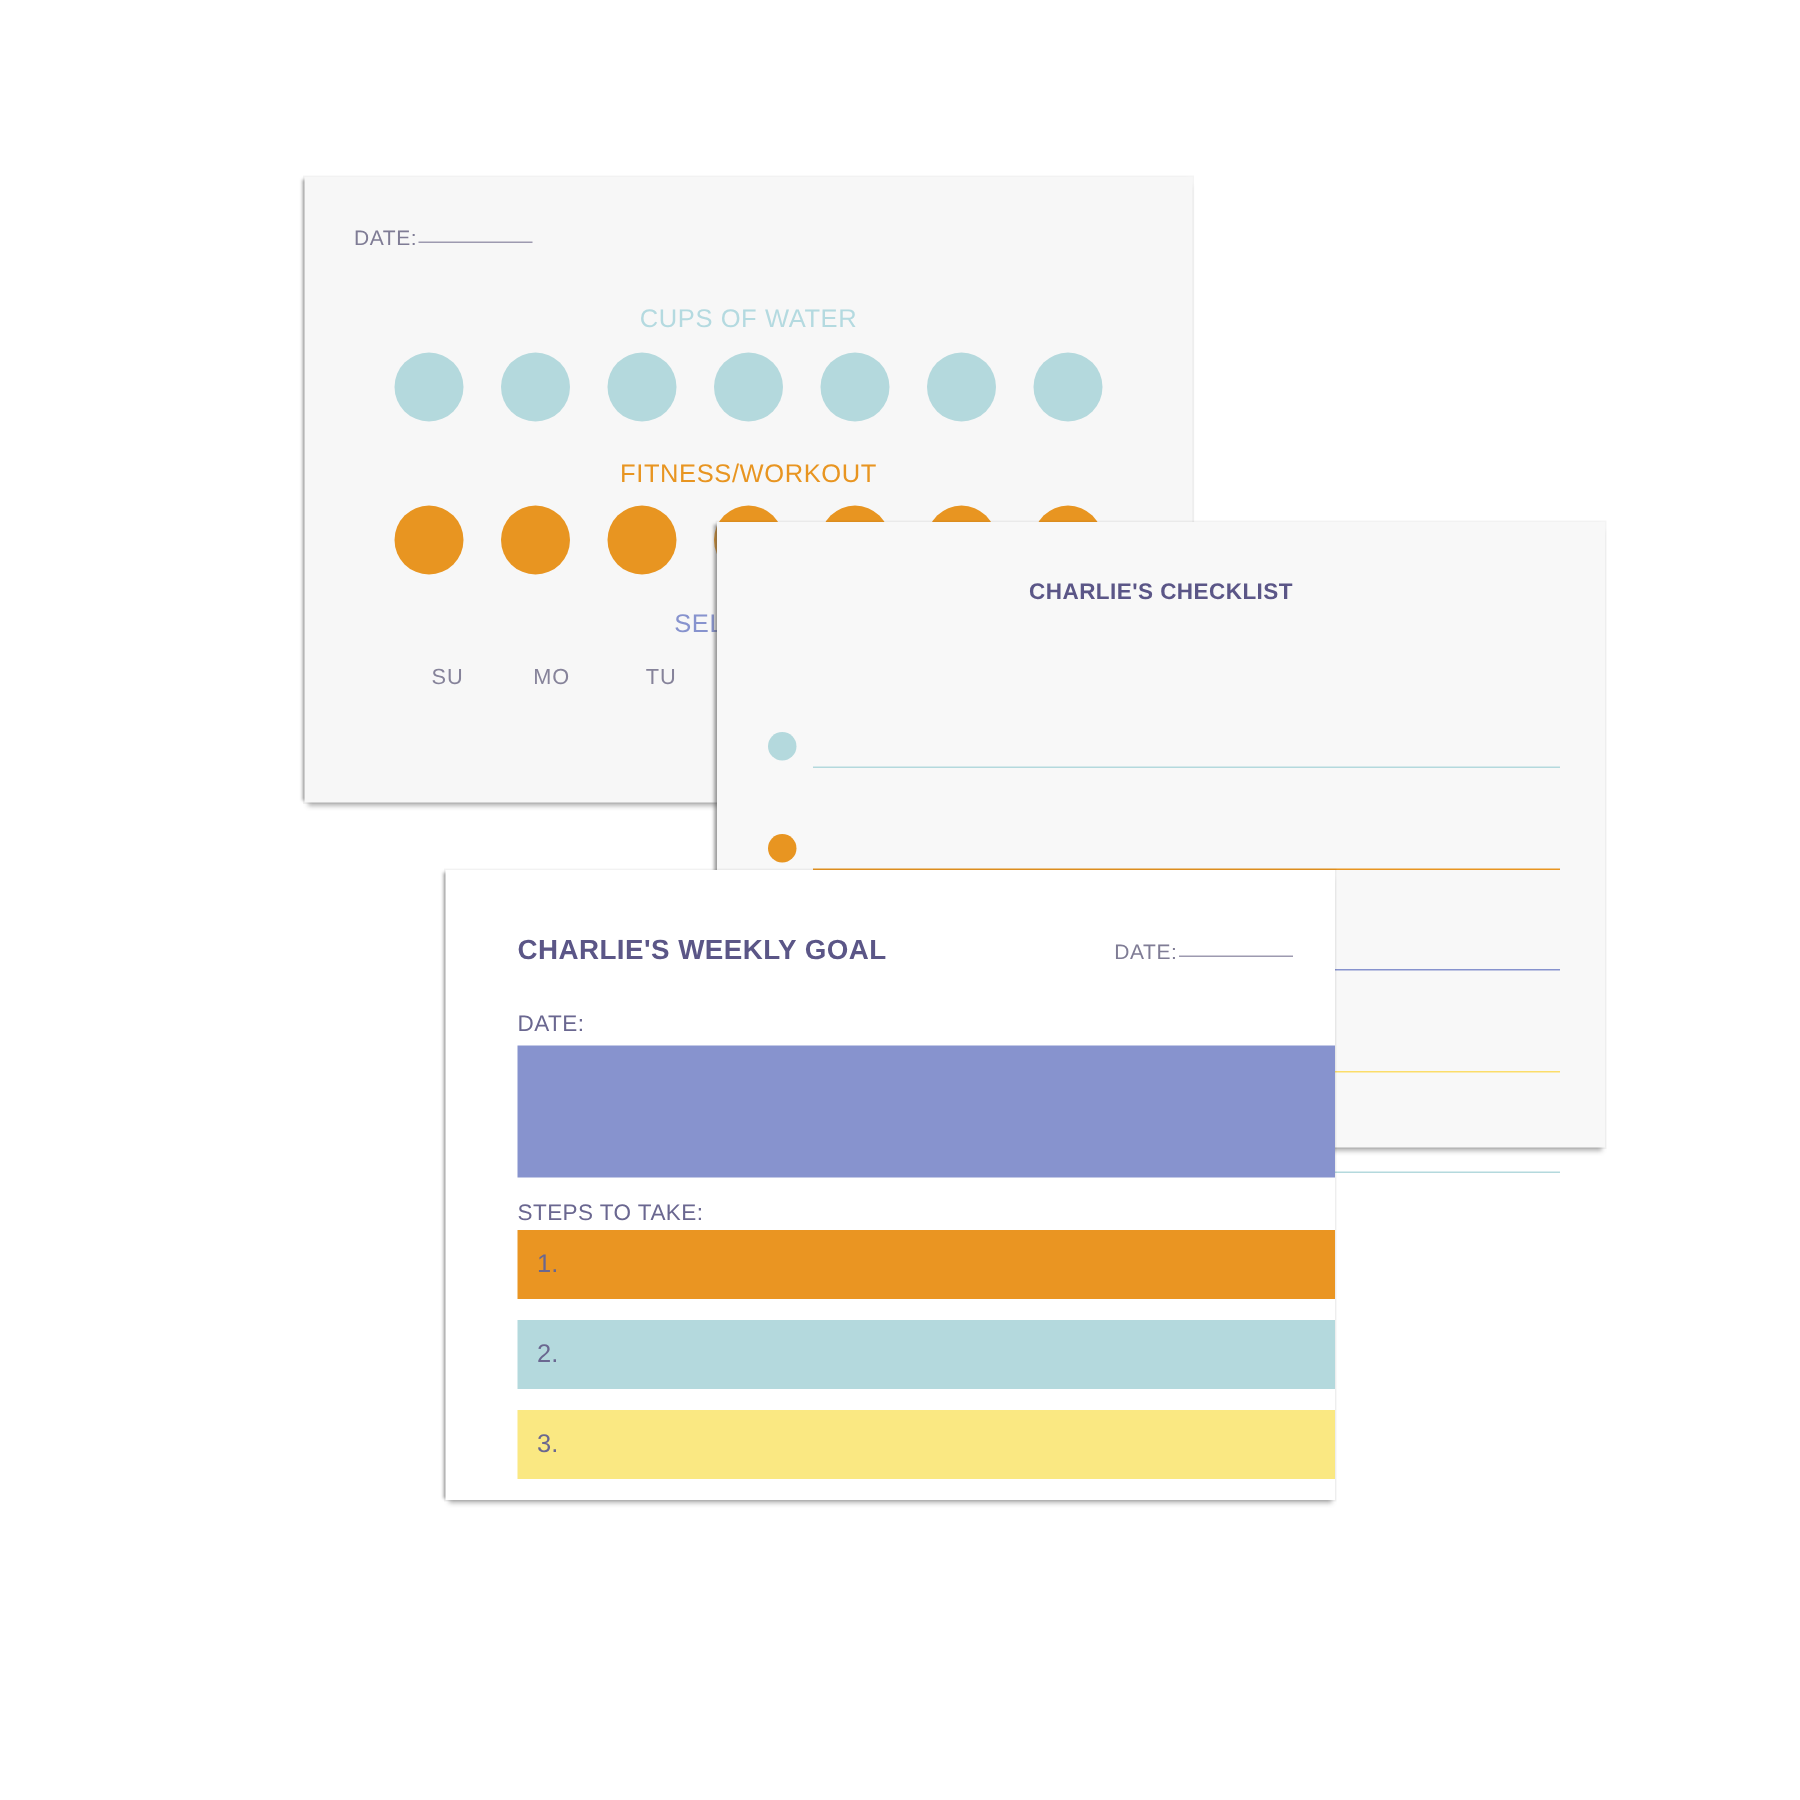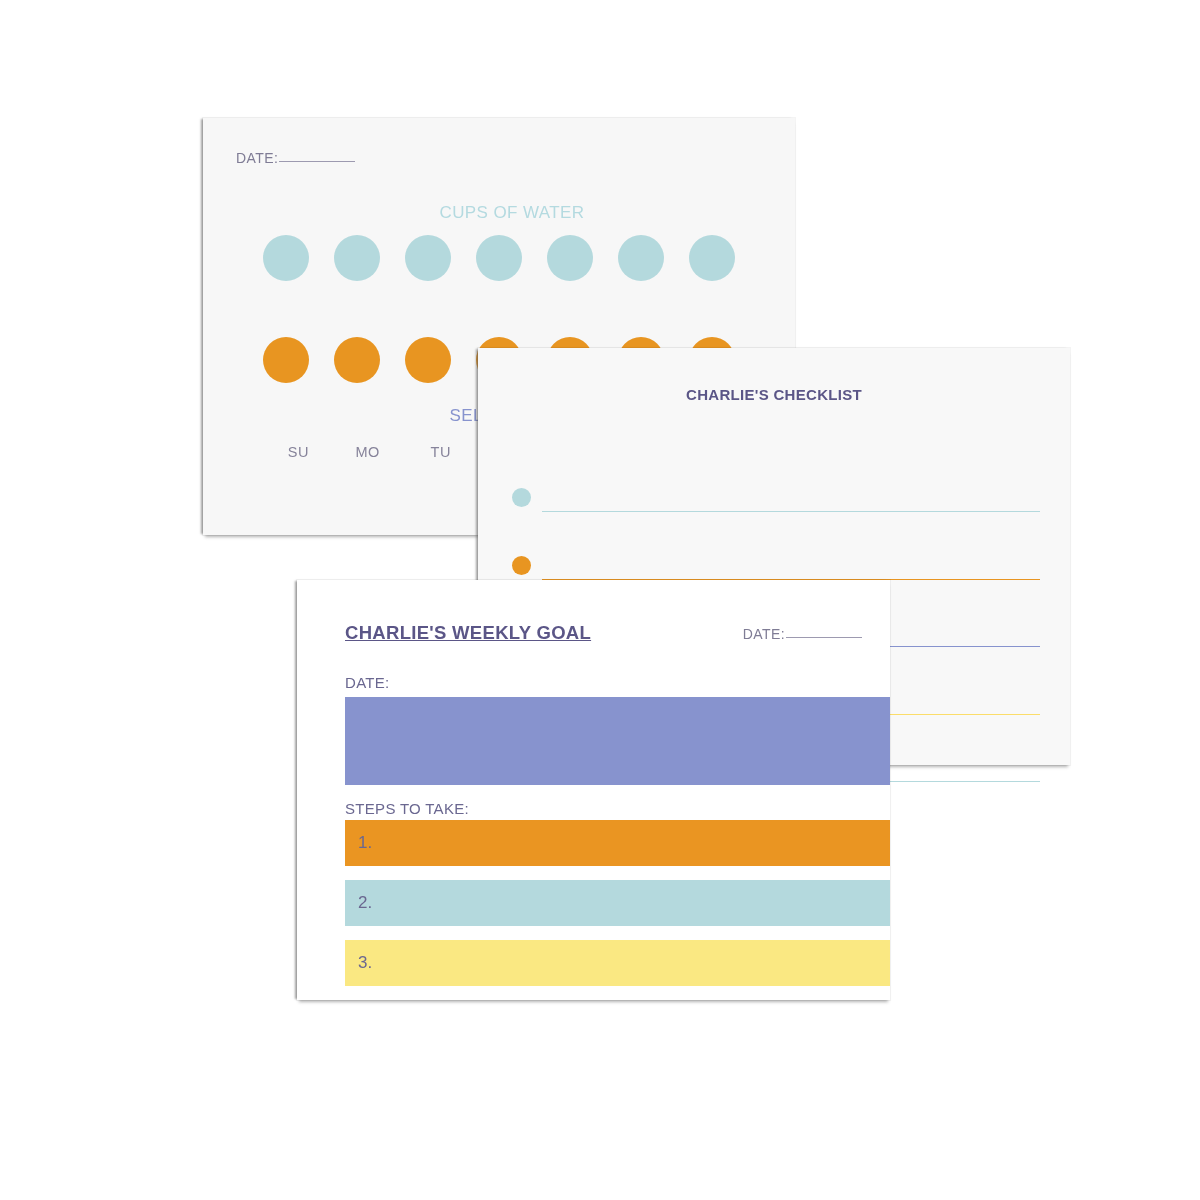--- a/index.html
+++ b/index.html
@@ -176,21 +176,21 @@
   }
   #card-goal .hdr {
     position: absolute;
     left: 48px;
     top: 42px;
     right: 28px;
     display: flex;
     align-items: baseline;
     justify-content: space-between;
   }
-  #card-goal .card-title { font-size: 18.5px; text-decoration: underline; }
+  #card-goal .card-title { font-size: 18.5px; }
 
   .field-label {
     position: absolute;
     left: 48px;
     color: #6a6790;
     font-size: 15px;
     letter-spacing: 0.3px;
   }
   .goal-box {
     position: absolute;
@@ -223,31 +223,32 @@
 
   <div class="card" id="card-wellness">
 
     <div class="hdr">
       <div class="date-block">
         <span class="date-label">DATE:</span>
         <span class="date-rule"></span>
       </div>
     </div>
 
-    <div class="section-title st-water" style="top:85px;padding-left:13px;">CUPS OF WATER</div>
+    <div class="section-title st-water" style="top:85px;">CUPS OF WATER</div>
     <div class="dot-row" style="top:117px;">
       <span class="dot dot-water"></span>
       <span class="dot dot-water"></span>
       <span class="dot dot-water"></span>
       <span class="dot dot-water"></span>
       <span class="dot dot-water"></span>
       <span class="dot dot-water"></span>
       <span class="dot dot-water"></span>
     </div>
 
+    <div class="section-title st-fitness" style="top:188px;">FITNESS/WORKOUT</div>
     <div class="dot-row" style="top:219px;">
       <span class="dot dot-fit"></span>
       <span class="dot dot-fit"></span>
       <span class="dot dot-fit"></span>
       <span class="dot dot-fit"></span>
       <span class="dot dot-fit"></span>
       <span class="dot dot-fit"></span>
       <span class="dot dot-fit"></span>
     </div>
 

